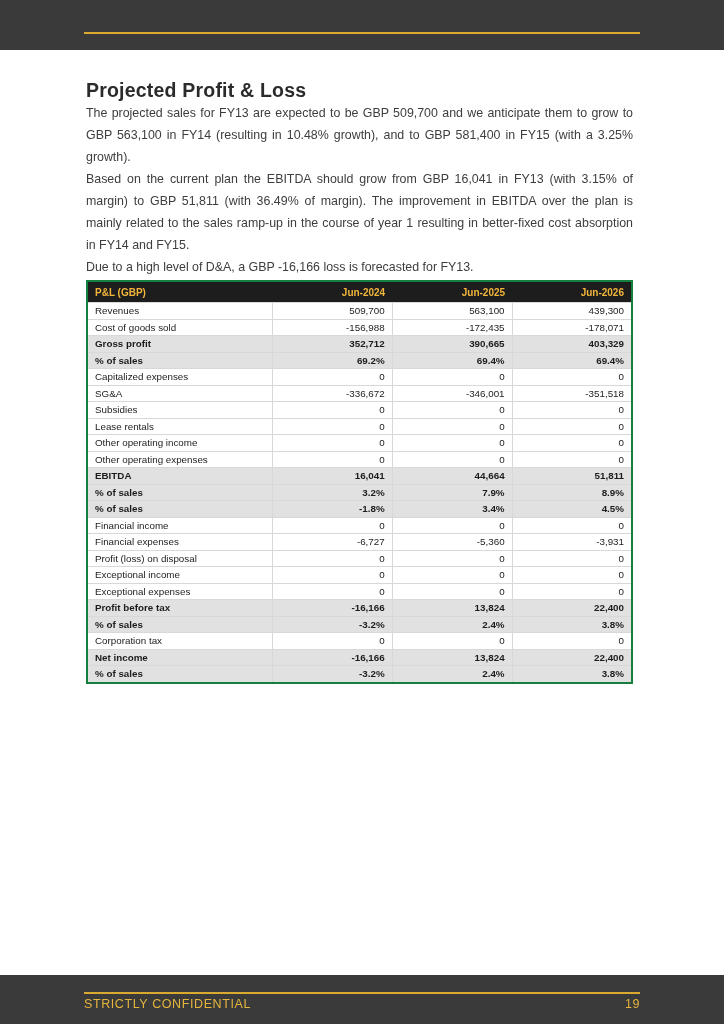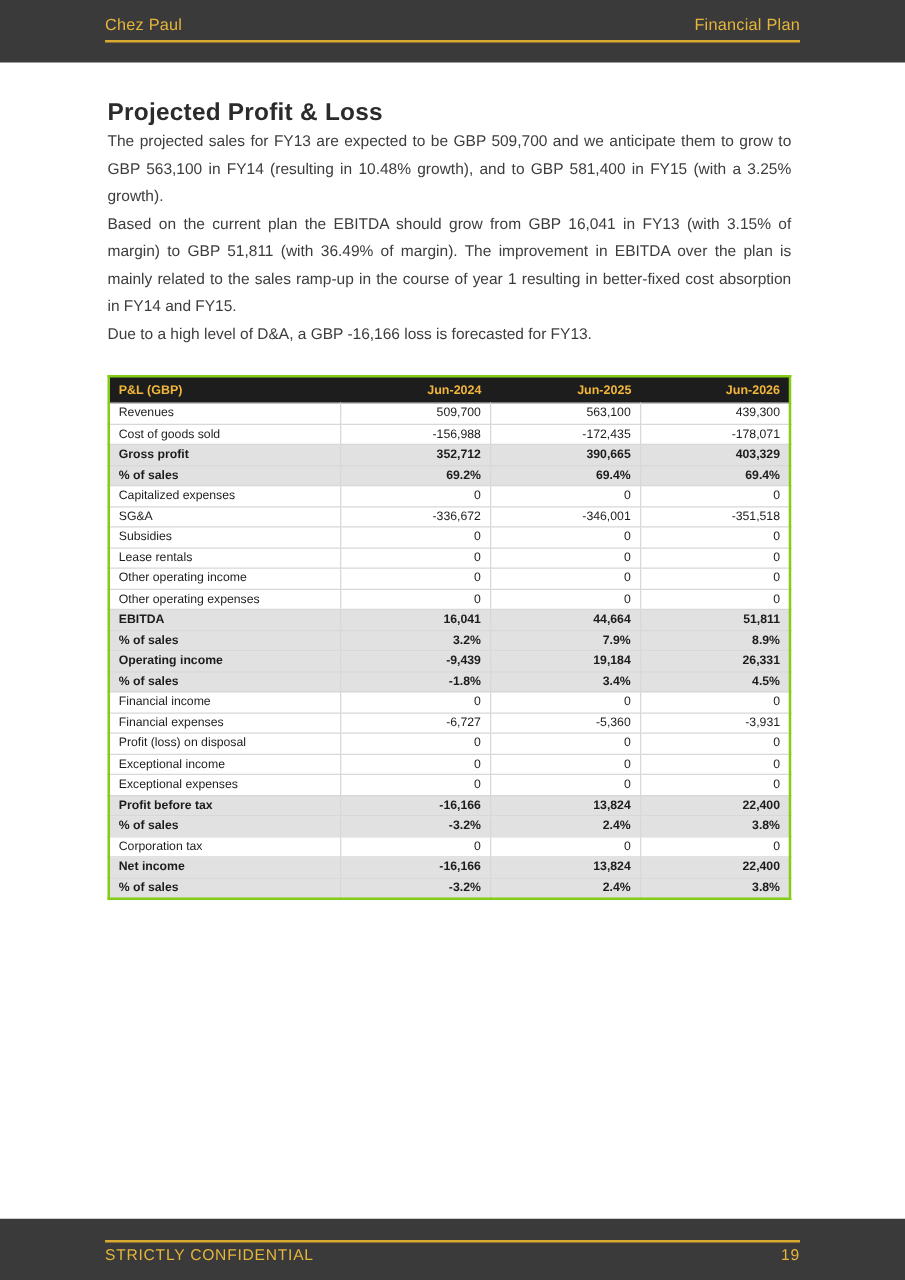--- a/index.html
+++ b/index.html
@@ -52,26 +52,26 @@
     letter-spacing: 0.2px;
   }
   .para {
     font-size: 12.4px; line-height: 22px; color: #3d3d3d;
     text-align: justify;
   }
   .para.single { text-align: left; }
 
   
   .pl-table {
-    margin-top: 22px;
+    margin-top: 2px;
     width: 100%;
     border-collapse: collapse;
     font-size: 9.8px;
     color: #1c1c1c;
-    border: 2px solid #84cc16;
+    border: 2px solid #15803d;
   }
   .pl-table th {
     background: #1d1d1d; color: #f2b63b;
     font-weight: 700; text-align: right;
     padding: 5px 7px 4px 7px; font-size: 10px;
     white-space: nowrap;
   }
   .pl-table th.lbl { text-align: left; }
   .pl-table td {
     padding: 2px 7px;
@@ -85,24 +85,20 @@
   .pl-table tr.band td {
     background: #e1e1e1; font-weight: 700;
   }
   .pl-table col.c-label  { width: 34%; }
   .pl-table col.c-value  { width: 22%; }
 </style>
 </head>
 <body>
 
 <div class="topbar">
-  <div class="topbar-inner">
-    <span>Chez Paul</span>
-    <span>Financial Plan</span>
-  </div>
   <div class="topbar-rule"></div>
 </div>
 
 <div class="content">
   <h1 class="page-title">Projected Profit &amp; Loss</h1>
 
   <p class="para">The projected sales for FY13 are expected to be GBP 509,700 and we anticipate them to grow to GBP 563,100 in FY14 (resulting in 10.48% growth), and to GBP 581,400 in FY15 (with a 3.25% growth).</p>
   <p class="para">Based on the current plan the EBITDA should grow from GBP 16,041 in FY13 (with 3.15% of margin) to GBP 51,811 (with 36.49% of margin). The improvement in EBITDA over the plan is mainly related to the sales ramp-up in the course of year 1 resulting in better-fixed cost absorption in FY14 and FY15.</p>
   <p class="para single">Due to a high level of D&amp;A, a GBP -16,166 loss is forecasted for FY13.</p>
 
@@ -188,26 +184,20 @@
           <td>44,664</td>
           <td>51,811</td>
         </tr>
         <tr class="band">
           <td class="lbl">% of sales</td>
           <td>3.2%</td>
           <td>7.9%</td>
           <td>8.9%</td>
         </tr>
         <tr class="band">
-          <td class="lbl">Operating income</td>
-          <td>-9,439</td>
-          <td>19,184</td>
-          <td>26,331</td>
-        </tr>
-        <tr class="band">
           <td class="lbl">% of sales</td>
           <td>-1.8%</td>
           <td>3.4%</td>
           <td>4.5%</td>
         </tr>
         <tr>
           <td class="lbl">Financial income</td>
           <td>0</td>
           <td>0</td>
           <td>0</td>

